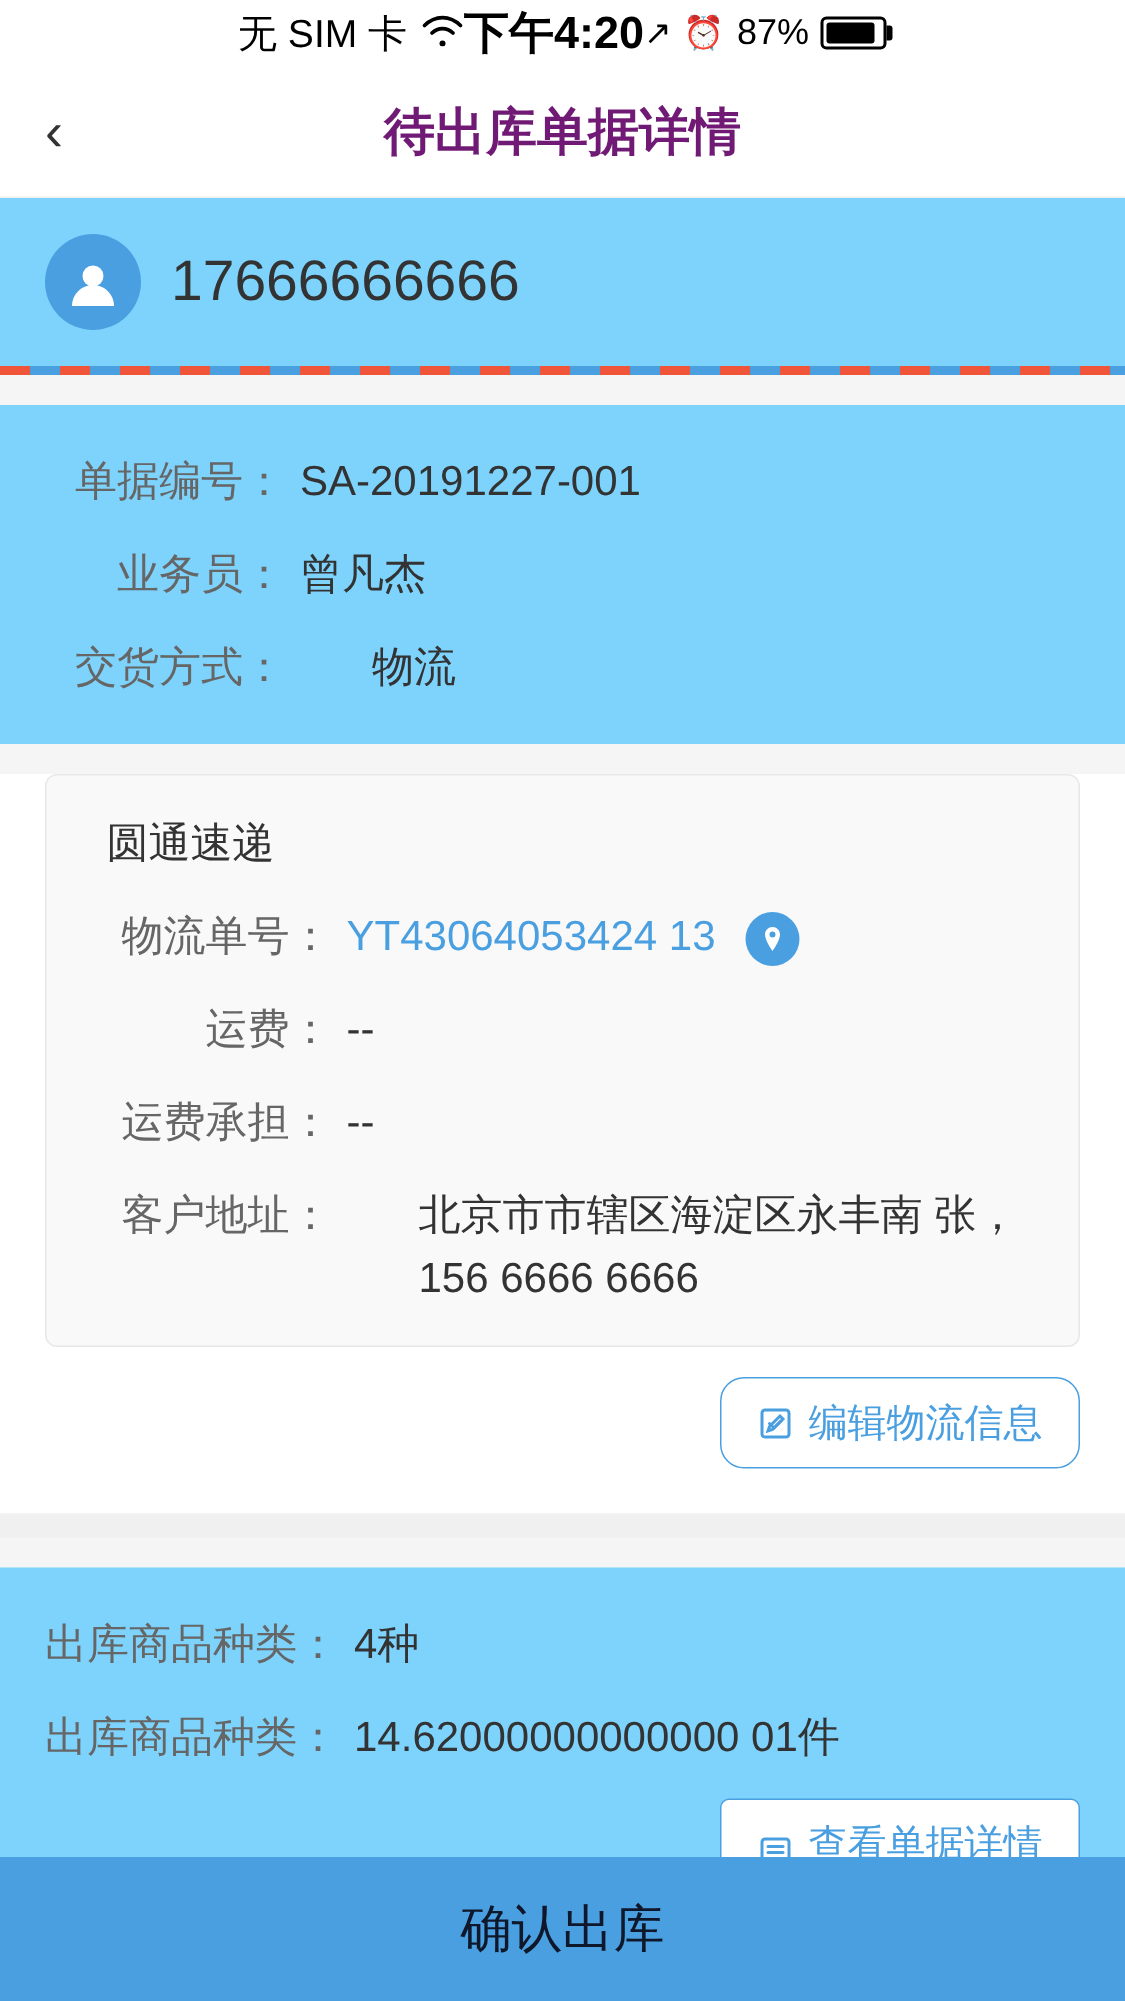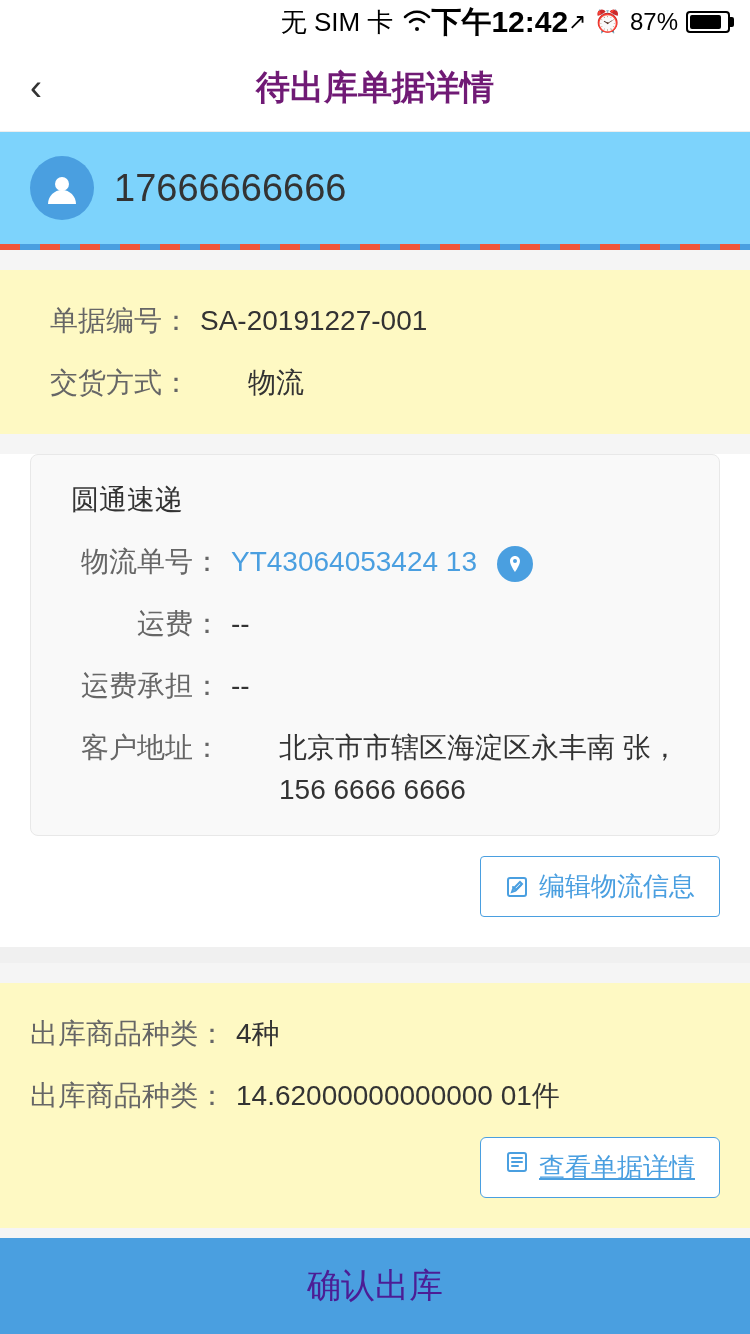--- a/index.html
+++ b/index.html
@@ -11,21 +11,21 @@
       background: #f5f5f5;
       position: relative;
     }
 
     
     .status-bar {
       height: 44px;
       background: #fff;
       display: flex;
       align-items: center;
-      justify-content: flex-end;
+      justify-content: center;
       padding: 12px 20px;
       font-size: 28px;
     }
     .status-left {
       display: flex;
       align-items: center;
       gap: 10px;
       font-size: 26px;
       color: #000;
     }
@@ -123,21 +123,21 @@
       flex-shrink: 0;
     }
     .customer-phone {
       font-size: 38px;
       font-weight: 500;
       color: #333;
     }
 
     
     .section {
-      background: #fef9c3;
+      background: #7dd3fc;
       margin-top: 20px;
       padding: 30px 30px;
     }
 
     .info-row {
       display: flex;
       align-items: flex-start;
       margin-bottom: 20px;
       font-size: 28px;
       line-height: 1.5;
@@ -186,21 +186,21 @@
     }
 
     
     .edit-btn-row {
       display: flex;
       justify-content: flex-end;
       margin-top: 20px;
     }
     .edit-btn {
       border: 1px solid #4a9fe0;
-      border-radius: 4px;
+      border-radius: 16px;
       padding: 12px 24px;
       display: flex;
       align-items: center;
       gap: 10px;
       font-size: 26px;
       color: #4a9fe0;
       background: #fff;
       cursor: pointer;
     }
 
@@ -215,21 +215,21 @@
     .view-detail-btn-row {
       display: flex;
       justify-content: flex-end;
       margin-top: 20px;
     }
     .view-detail-btn {
       border: 1px solid #4a9fe0;
       border-radius: 6px;
       padding: 12px 24px;
       display: flex;
-      align-items: flex-start;
+      align-items: flex-end;
       gap: 10px;
       font-size: 26px;
       color: #4a9fe0;
       background: #fff;
       cursor: pointer;
       text-decoration: underline;
     }
 
     
     .content-spacer {
@@ -245,39 +245,39 @@
       width: 750px;
       background: #4a9fe0;
       height: 96px;
       display: flex;
       align-items: center;
       justify-content: center;
       cursor: pointer;
     }
     .confirm-btn-label {
       font-size: 34px;
-      color: #4c1d95;
+      color: #0f172a;
       font-weight: 500;
     }
   </style>
 </head>
 <body>
 
 <div class="status-bar">
   <div class="status-left">
     <span>无 SIM 卡</span>
     <span>
       <svg width="28" height="22" viewBox="0 0 28 22" fill="none">
         <path d="M14 18a2 2 0 110 4 2 2 0 010-4z" fill="#000"></path>
         <path d="M7 13c1.9-1.9 4.4-3 7-3s5.1 1.1 7 3" stroke="#000" stroke-width="2.5" fill="none" stroke-linecap="round"></path>
         <path d="M2 8c3.3-3.3 7.8-5.3 12-5.3s8.7 2 12 5.3" stroke="#000" stroke-width="2.5" fill="none" stroke-linecap="round"></path>
       </svg>
     </span>
   </div>
-  <div class="status-center">下午12:42</div>
+  <div class="status-center">下午4:20</div>
   <div class="status-right">
     <span style="font-size:22px;">↗</span>
     <span style="font-size:22px;">⏰</span>
     <span style="font-size:24px;">87%</span>
     <span class="battery-bar">
       <span class="battery-fill"></span>
     </span>
   </div>
 </div>
 
@@ -295,20 +295,24 @@
   </div>
   <span class="customer-phone">17666666666</span>
 </div>
 
 <div class="dashed-separator"></div>
 
 <div class="section">
   <div class="info-row">
     <span class="info-label">单据编号：</span>
     <span class="info-value">SA-20191227-001</span>
+  </div>
+  <div class="info-row">
+    <span class="info-label">业务员：</span>
+    <span class="info-value">曾凡杰</span>
   </div>
   <div class="info-row">
     <span class="info-label">交货方式：</span>
     <span class="info-value">物流</span>
   </div>
 </div>
 
 <div class="section" style="padding-top:0; background:#fff; margin-top:0;">
   <div class="logistics-card">
     <div class="info-row">

